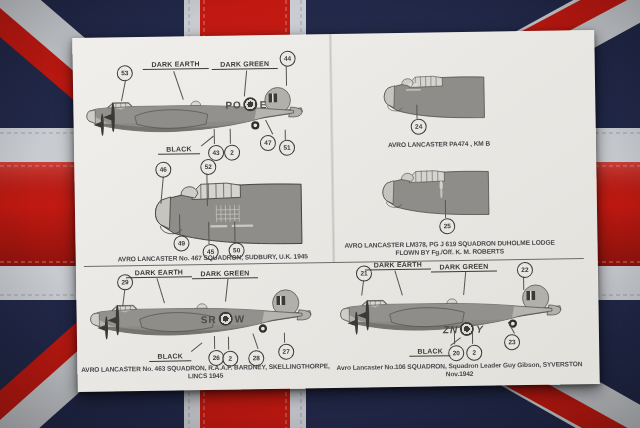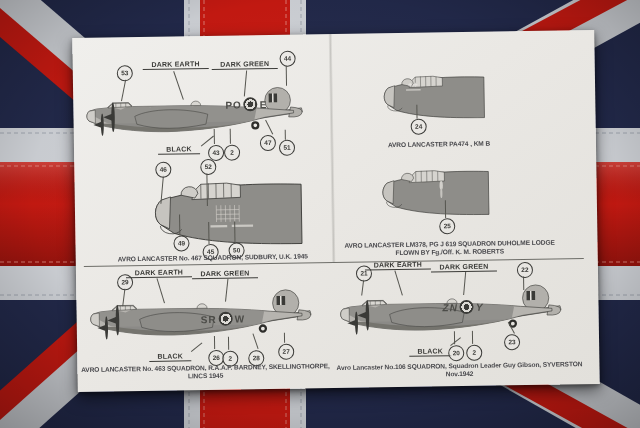--- a/index.html
+++ b/index.html
@@ -231,21 +231,21 @@
     <div class="lead" style="left:286px;top:246px;height:16px;transform:rotate(8deg);"></div>
     <div class="plabel" style="left:289px;top:228px;width:66px;">DARK EARTH</div>
     <div class="lead" style="left:322px;top:237px;height:26px;transform:rotate(-16deg);"></div>
     <div class="plabel" style="left:355px;top:231px;width:66px;">DARK GREEN</div>
     <div class="lead" style="left:388px;top:240px;height:23px;transform:rotate(6deg);"></div>
     <div class="chip" style="left:441px;top:231px;">22</div>
     <div class="lead" style="left:447px;top:245px;height:14px;"></div>
     <svg class="draw" style="left:258px;top:250px;" width="228" height="58" viewBox="0 0 450 115">
       <use href="#lanc-profile"></use>
     </svg>
-    <div class="codegrp" style="left:366px;top:268px;font-style:italic;">
+    <div class="codegrp" style="left:366px;top:290px;font-style:italic;">
       <span class="codetxt">ZN</span>
       <span class="roundel"></span>
       <span class="codetxt">Y</span>
     </div>
     <div class="plabel" style="left:332px;top:315px;width:42px;">BLACK</div>
     <div class="lead" style="left:378px;top:303px;height:13px;transform:rotate(52deg);"></div>
     <div class="chip" style="left:371px;top:313px;">20</div>
     <div class="lead" style="left:377px;top:299px;height:13px;"></div>
     <div class="chip" style="left:389px;top:313px;">2</div>
     <div class="lead" style="left:395px;top:299px;height:13px;"></div>

